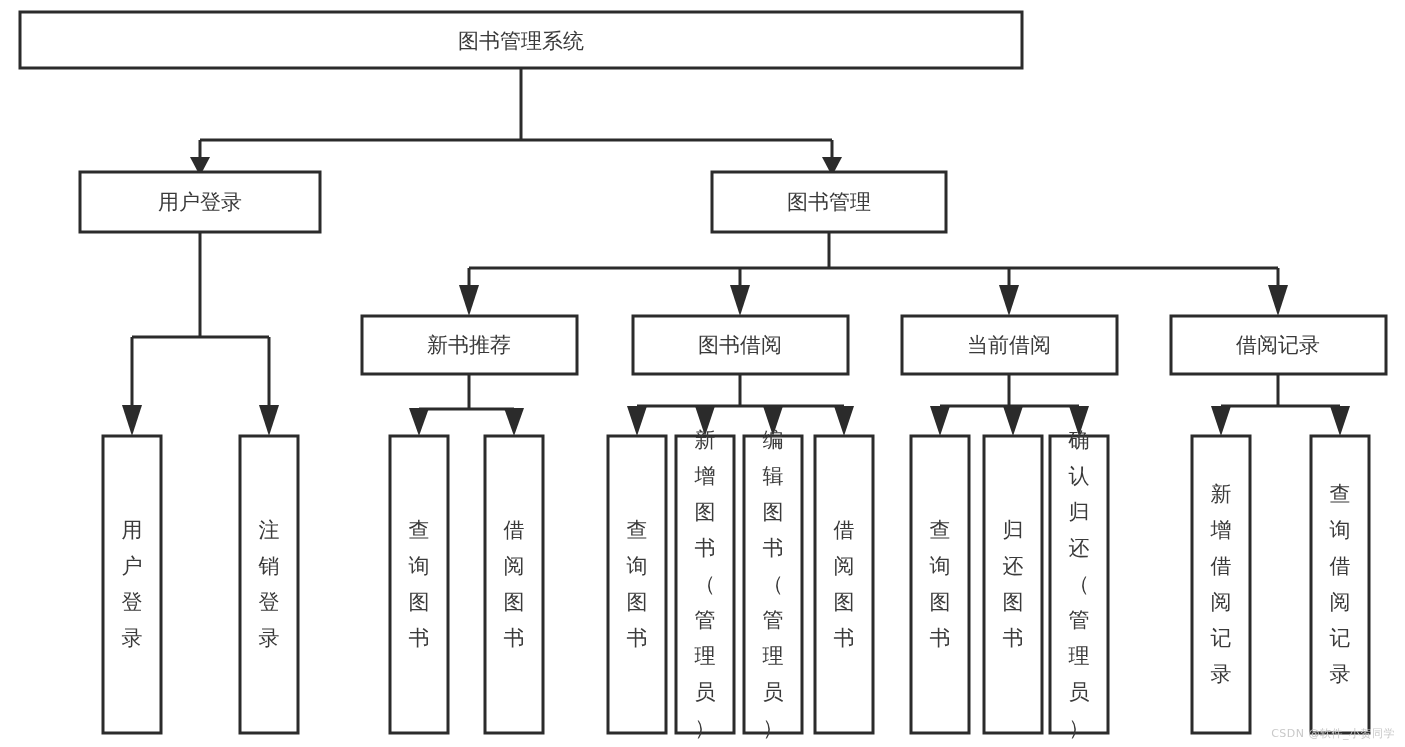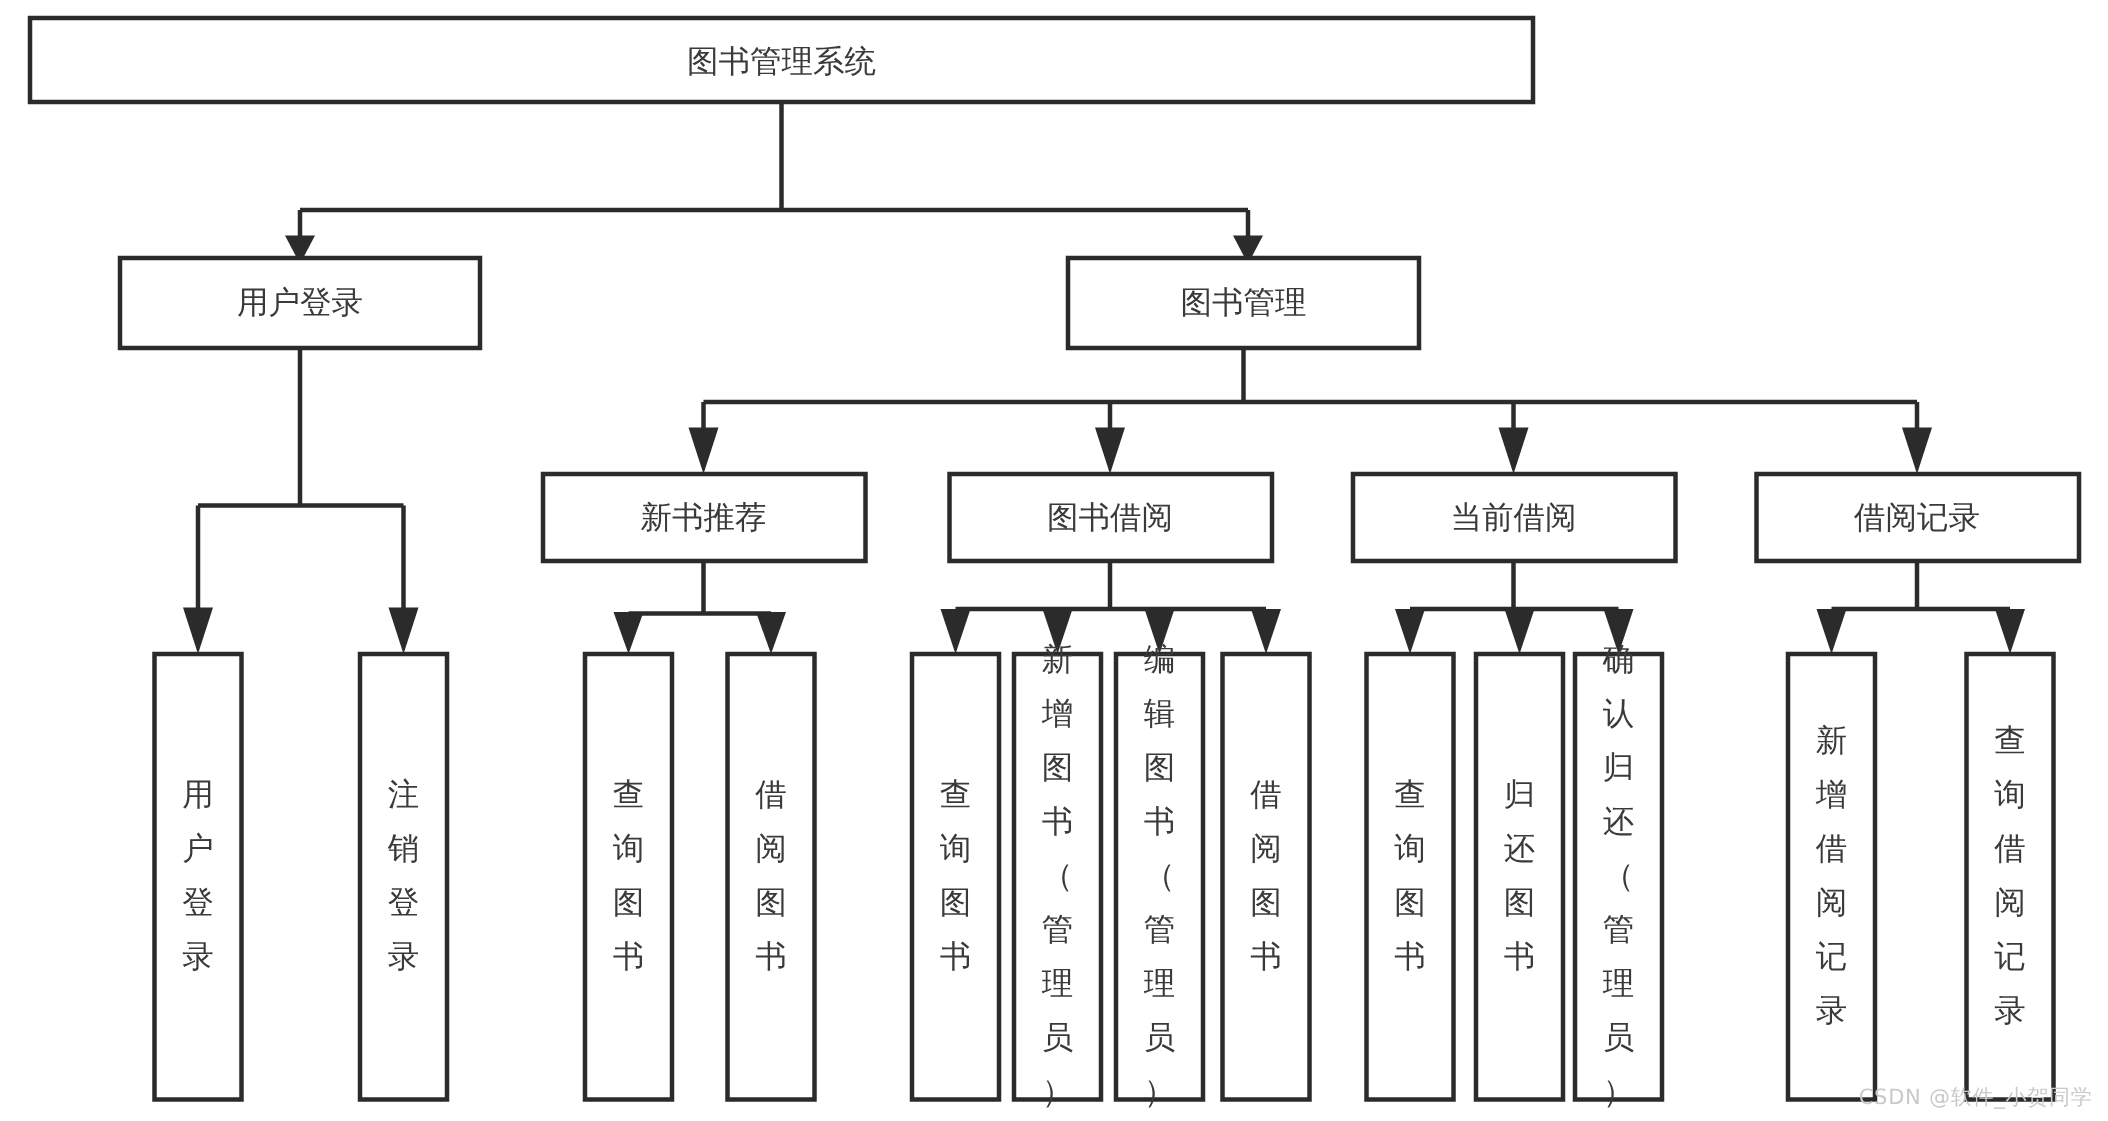--- a/index.html
+++ b/index.html
@@ -53,21 +53,21 @@
   }
   .arrow-head {
     fill: #2b2b2b;
     stroke: none;
   }
   .watermark {
     position: absolute;
     right: 10px;
     bottom: 6px;
     color: #c9c9c9;
-    font-size: 14px;
+    font-size: 11px;
     font-family: "DejaVu Sans", "Liberation Sans", sans-serif;
     letter-spacing: 0.5px;
     white-space: nowrap;
     user-select: none;
   }
 </style>
 </head>
 <body>
 
 <div id="diagram-root">

